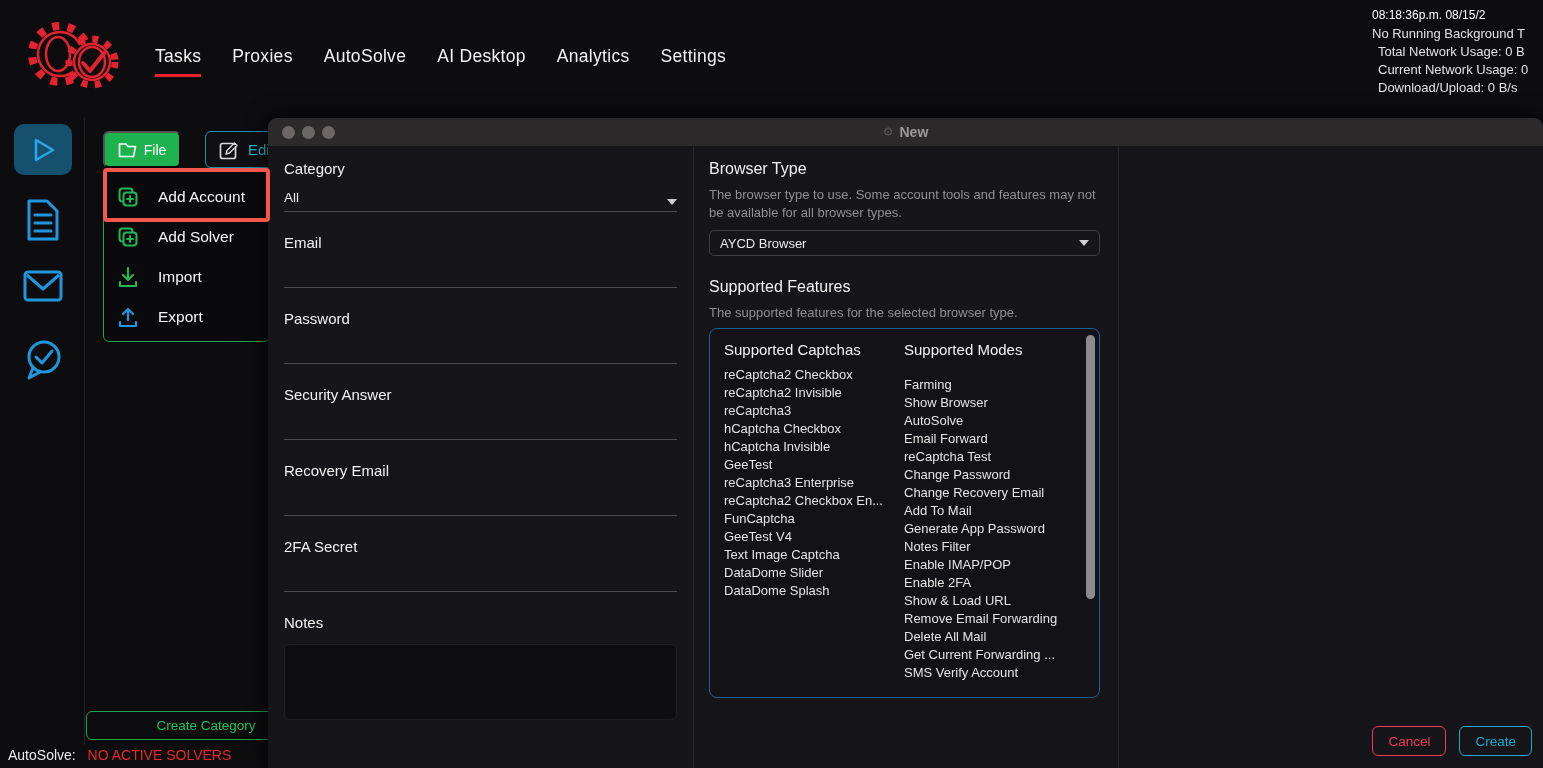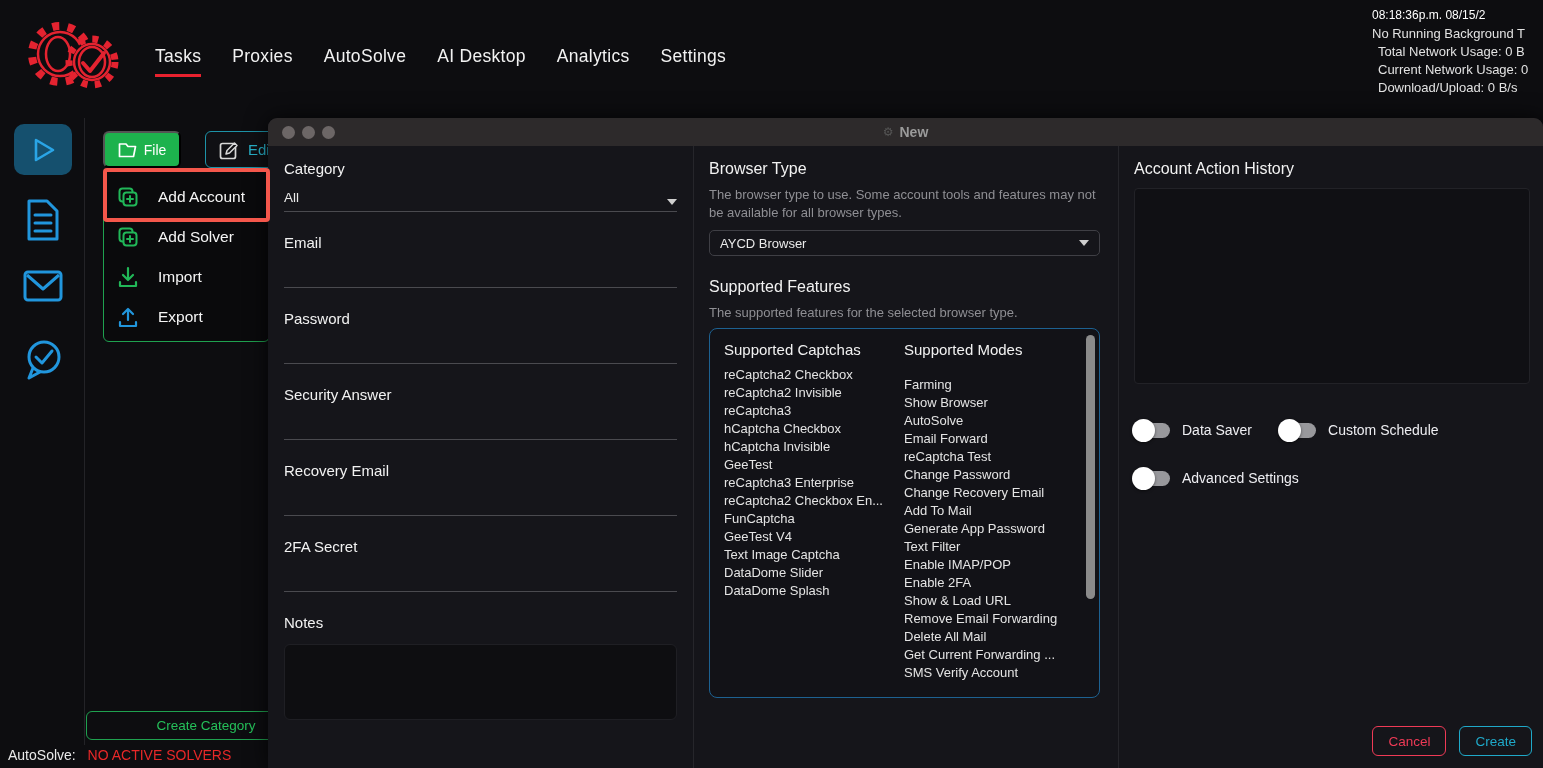--- a/index.html
+++ b/index.html
@@ -330,55 +330,34 @@
             <div class="modes-offset">
                 <div class="feat-item">Farming</div>
                 <div class="feat-item">Show Browser</div>
                 <div class="feat-item">AutoSolve</div>
                 <div class="feat-item">Email Forward</div>
                 <div class="feat-item">reCaptcha Test</div>
                 <div class="feat-item">Change Password</div>
                 <div class="feat-item">Change Recovery Email</div>
                 <div class="feat-item">Add To Mail</div>
                 <div class="feat-item">Generate App Password</div>
-                <div class="feat-item">Text Filter</div>
+                <div class="feat-item">Notes Filter</div>
                 <div class="feat-item">Enable IMAP/POP</div>
                 <div class="feat-item">Enable 2FA</div>
                 <div class="feat-item">Show &amp; Load URL</div>
                 <div class="feat-item">Remove Email Forwarding</div>
                 <div class="feat-item">Delete All Mail</div>
                 <div class="feat-item">Get Current Forwarding ...</div>
                 <div class="feat-item">SMS Verify Account</div>
               </div>
           </div>
           <div id="feat-scrollbar"></div>
         </div>
       </div>
 
-      <div id="col-right">
-        <div class="sec-heading">Account Action History</div>
-        <div id="history-panel"></div>
-
-        <div class="toggle-row r1">
-          <span class="toggle">
-              <span class="knob"></span>
-            </span>
-          <span class="toggle-label">Data Saver</span>
-          <span class="toggle toggle-gap">
-              <span class="knob"></span>
-            </span>
-          <span class="toggle-label">Custom Schedule</span>
-        </div>
-        <div class="toggle-row r2">
-          <span class="toggle">
-              <span class="knob"></span>
-            </span>
-          <span class="toggle-label">Advanced Settings</span>
-        </div>
-      </div>
     </div>
 
     <div id="modal-actions">
       <button class="m-btn cancel">Cancel</button>
       <button class="m-btn create">Create</button>
     </div>
   </section>
 
   <div id="annotation"></div>
 

